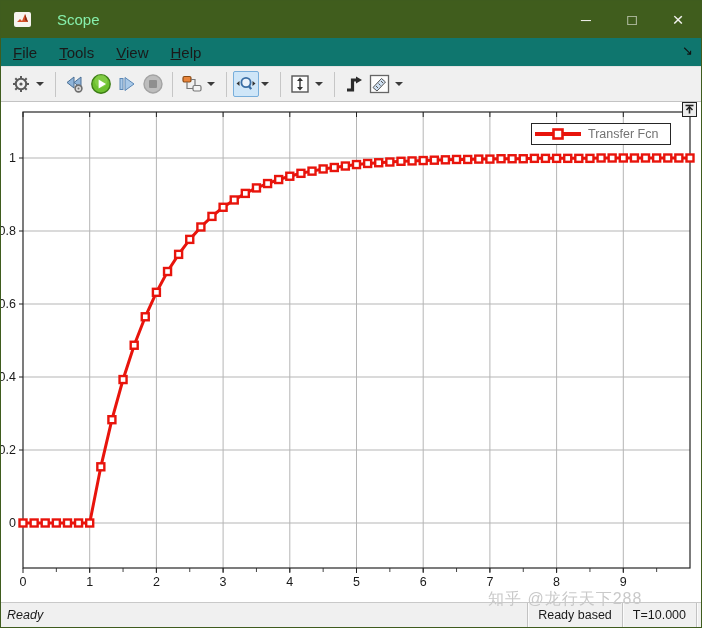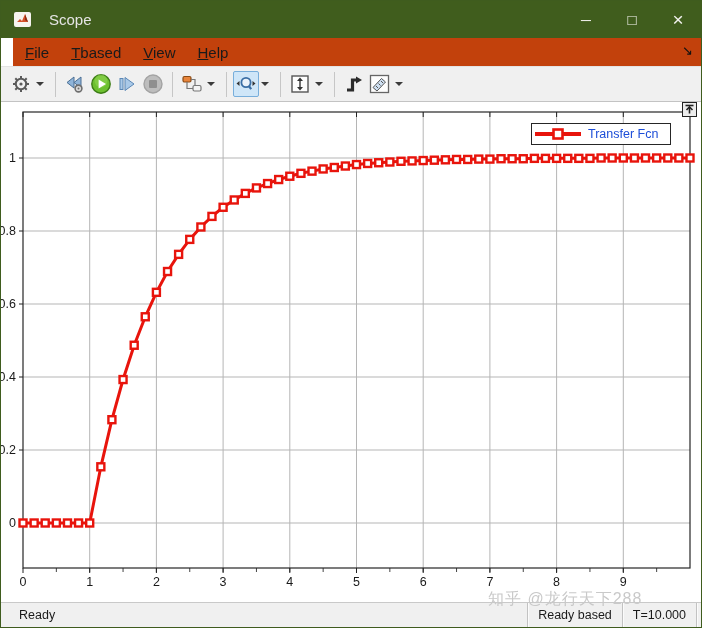--- a/index.html
+++ b/index.html
@@ -3,50 +3,50 @@
 <meta charset="utf-8">
 <style>
   * { margin:0; padding:0; box-sizing:border-box; }
   html,body { width:702px; height:628px; font-family:"Liberation Sans", sans-serif; background:#fff; }
   .window { position:relative; width:702px; height:628px; border:1px solid #3f5c1e; display:flex; flex-direction:column; overflow:hidden; background:#fff; }
 
   
   .titlebar { height:37px; background:#405d1d; display:flex; align-items:center; flex:0 0 auto; color:#fff; }
   .app-icon { width:17px; height:15px; margin-left:13px; background:#f6f4ef; border-radius:2px; position:relative; flex:0 0 auto; }
   .app-icon svg { position:absolute; left:2px; top:1px; }
-  .title-text { margin-left:18px; font-size:15px; color:#e5e5e5; }
+  .title-text { margin-left:26px; font-size:15px; color:#86efac; }
   .win-controls { margin-left:auto; display:flex; height:100%; }
   .win-btn { width:46px; height:100%; display:flex; align-items:center; justify-content:center; color:#f2f2ee; font-size:14px; cursor:default; }
   .win-btn.max { font-size:15px; }
   .win-btn.close { font-size:19px; font-weight:400; }
 
   
-  .menubar { height:28px; background:#c2410c; display:flex; align-items:center; font-size:15px; color:#1a1a1a; flex:0 0 auto; position:relative;margin-left:12px; }
+  .menubar { height:28px; background:#0f766e; display:flex; align-items:center; font-size:15px; color:#1a1a1a; flex:0 0 auto; position:relative; }
   .menu-item { padding:4px 10px; margin-left:2px; }
   .menu-item:first-child { margin-left:2px; }
   .menu-key { text-decoration:underline; }
   .menu-overflow { position:absolute; right:8px; top:5px; font-size:13px; color:#111; }
 
   
   .toolbar { height:36px; background:#f0f0f0; border-top:1px solid #e3e3e3; border-bottom:1px solid #c3c3c3; display:flex; align-items:center; padding-left:7px; flex:0 0 auto; }
   .tb-btn { width:26px; height:26px; display:flex; align-items:center; justify-content:center; border-radius:2px; }
   .tb-btn.selected { background:#cfe6f8; border:1px solid #78aedb; }
   .tb-caret { width:0; height:0; border-left:4px solid transparent; border-right:4px solid transparent; border-top:4px solid #3b3b3b; margin:0 5px 0 2px; }
   .tb-sep { width:1px; height:25px; background:#c6c6c6; margin:0 6px; }
 
   
   .canvas { position:relative; flex:1 1 auto; background:#ffffff; }
   #plot-svg { position:absolute; left:0; top:0; }
   .corner-btn { position:absolute; top:0px; right:4px; width:15px; height:15px; background:#ececec; border:1px solid #222; display:flex; align-items:center; justify-content:center; }
   .legend { position:absolute; left:530px; top:21px; width:140px; height:22px; background:#fff; border:1px solid #262626; display:flex; align-items:center; }
-  .legend-label { font-size:12.5px; color:#1d4ed8; margin-left:4px; }
+  .legend-label { font-size:12.5px; color:#737373; margin-left:4px; }
 
   
   .statusbar { height:25px; background:#f0f0f0; border-top:1px solid #c9c9c9; display:flex; align-items:center; font-size:12.5px; color:#1a1a1a; flex:0 0 auto; }
-  .status-left { padding-left:18px; flex:1 1 auto; }
+  .status-left { padding-left:6px; flex:1 1 auto;font-style:italic; }
   .status-cell { padding:0 10px; display:flex; align-items:center; height:100%; }
   .status-sep { width:1px; height:100%; background:#c2c2c2; box-shadow:1px 0 0 #fbfbfb; }
   .status-pad { width:4px; }
 
   .watermark { position:absolute; left:487px; top:588px; font-size:16px; color:#c9c9c9; letter-spacing:1px; z-index:5; pointer-events:none; white-space:nowrap; }
 </style>
 </head>
 <body>
 
 <div class="window">
@@ -61,21 +61,21 @@
     <span class="title-text">Scope</span>
     <div class="win-controls">
       <div class="win-btn">─</div>
       <div class="win-btn max">□</div>
       <div class="win-btn close">×</div>
     </div>
   </div>
 
   <div class="menubar">
     <div class="menu-item"><span></span><span class="menu-key">F</span><span>ile</span></div>
-    <div class="menu-item"><span></span><span class="menu-key">T</span><span>based</span></div>
+    <div class="menu-item"><span></span><span class="menu-key">T</span><span>ools</span></div>
     <div class="menu-item"><span></span><span class="menu-key">V</span><span>iew</span></div>
     <div class="menu-item"><span></span><span class="menu-key">H</span><span>elp</span></div>
     <div class="menu-overflow">↘</div>
   </div>
 
   <div class="toolbar">
     <div class="tb-btn">
       <svg width="20" height="20" viewBox="0 0 20 20">
         <g stroke="#5a5a5a" stroke-width="2" fill="none">
           <circle cx="10" cy="10" r="5.2"></circle>

